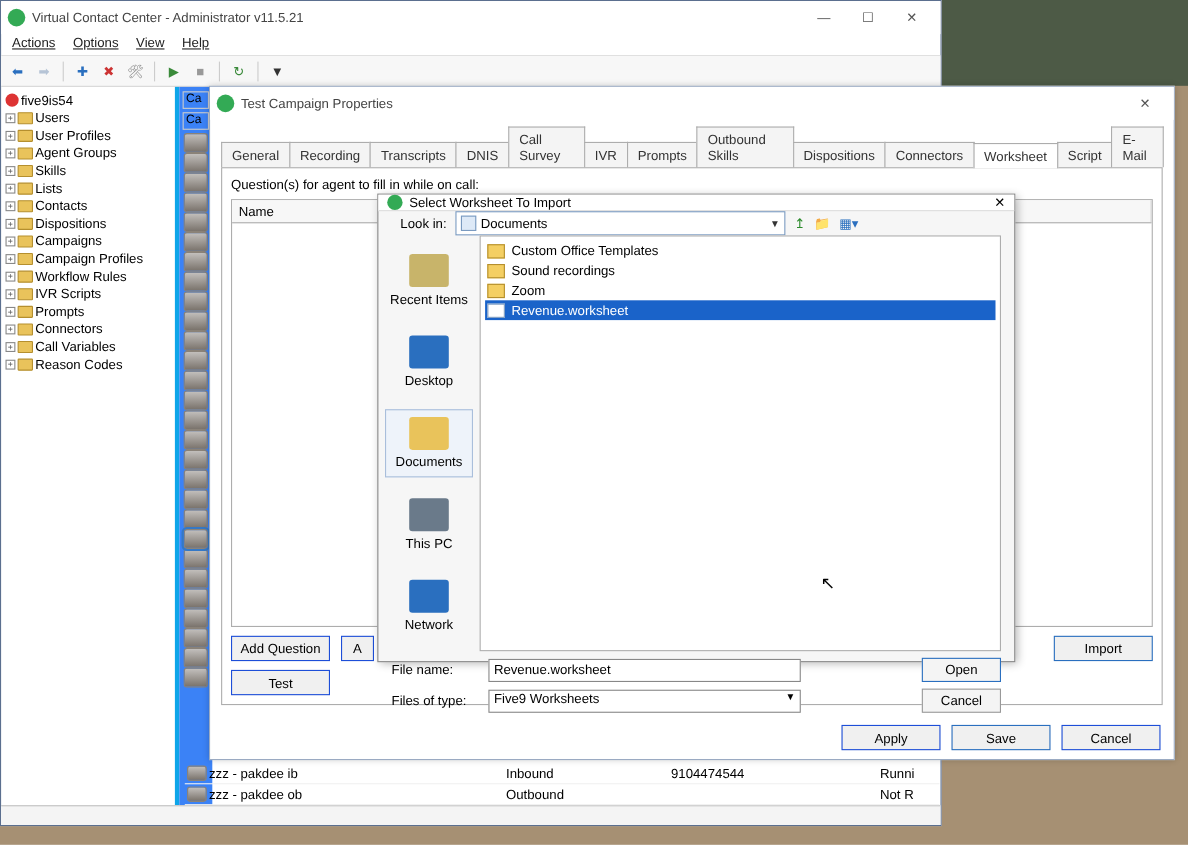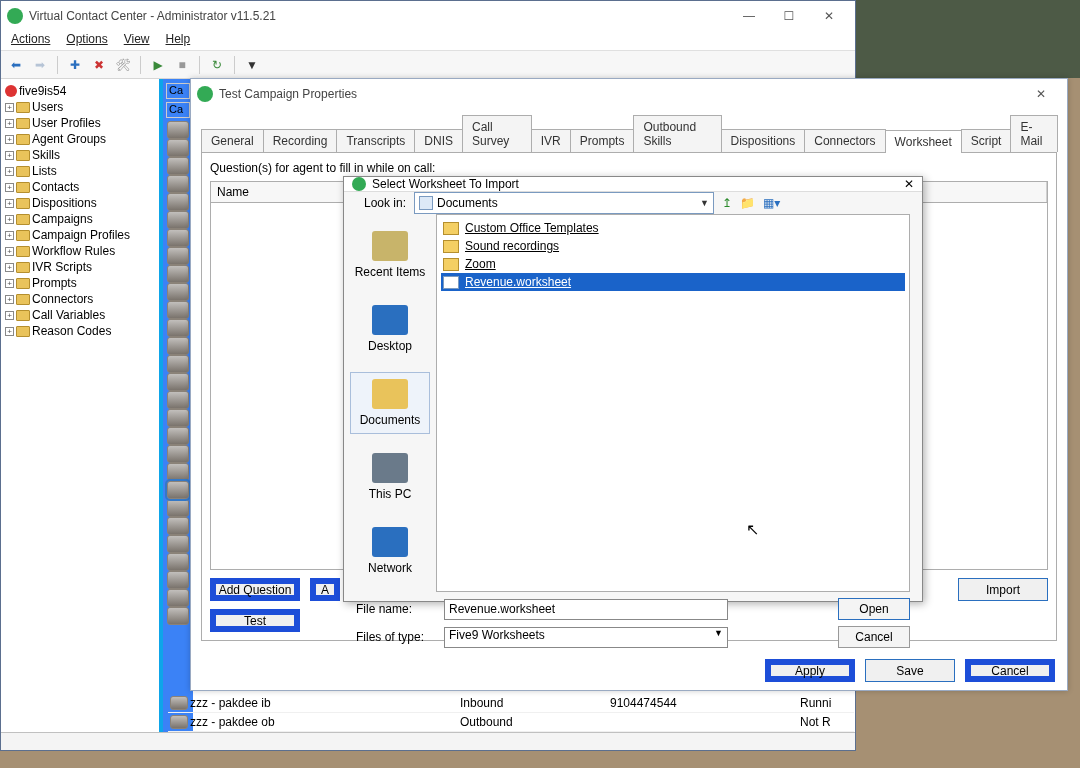--- a/index.html
+++ b/index.html
@@ -34,39 +34,39 @@
   .propdlg { position:absolute; left:190px; top:78px; width:878px; height:613px; background:#fff; border:1px solid #9aaac2; box-shadow:0 0 6px rgba(0,0,0,.2); display:flex; flex-direction:column;}
   .propdlg .titlebar { height:30px; }
   .tabs { display:flex; padding:6px 10px 0 10px; gap:0; align-items:flex-end;}
   .tab { padding:4px 9px; border:1px solid #adadad; border-bottom:none; background:#f4f4f4; margin-right:-1px; color:#333;}
   .tab.active { background:#fff; position:relative; top:1px;}
   .propbody { flex:1; margin:0 10px 10px 10px; border:1px solid #adadad; padding:8px; display:flex; flex-direction:column;}
   .qlist { flex:1; border:1px solid #adadad; margin-top:6px;}
   .qlist .hdr { display:flex; border-bottom:1px solid #adadad; background:#f7f7f7;}
   .qlist .hdr div { padding:3px 6px; border-right:1px solid #d0d0d0;}
   .btnrow { display:flex; gap:10px; margin-top:8px;}
-  .btn { min-width:90px; height:23px; border:6px solid #1d4ed8; background:#f0f0f0; display:flex; align-items:center; justify-content:center; cursor:default;}
+  .btn { min-width:90px; height:23px; border:1px solid #1d4ed8; background:#f0f0f0; display:flex; align-items:center; justify-content:center; cursor:default;}
   .btn.primary { border:1px solid #2a6fbf; color:#000;}
   .footer { display:flex; justify-content:flex-end; gap:10px; padding:8px 12px;}
 
   
   .filedlg { position:absolute; left:343px; top:176px; width:580px; height:426px; background:#f6f6f6; border:1px solid #888; box-shadow:2px 2px 8px rgba(0,0,0,.3); display:flex; flex-direction:column;}
   .filedlg .fdtitle { height:26px; display:flex; align-items:center; padding:0 8px; background:#fff; border-bottom:1px solid #ddd;}
   .filedlg .fdtitle .spacer{flex:1}
   .lookin { height:34px; display:flex; align-items:center; padding:0 12px; gap:8px;}
   .combo { flex:1; max-width:300px; height:22px; border:1px solid #7a9ac0; background:#fff; display:flex; align-items:center; padding:0 4px;}
   .combo .ic { width:14px; height:14px; border:1px solid #7a9ac0; background:#dde9f7; margin-right:4px;}
   .combo .dd { margin-left:auto; font-size:9px; color:#333;}
   .fdmain { flex:1; display:flex;}
   .places { width:92px; display:flex; flex-direction:column; align-items:center; gap:12px; padding:10px 4px;}
   .place { width:80px; height:62px; display:flex; flex-direction:column; align-items:center; justify-content:center; gap:4px; border:1px solid transparent; font-size:11px;}
   .place.sel { border:1px solid #a9bedb; background:#eef3fa;}
   .place .pic { width:36px; height:30px; }
   .filelist { flex:1; border:1px solid #adadad; background:#fff; margin:0 12px 0 0; padding:4px;}
-  .fitem { display:flex; align-items:center; height:18px; gap:6px; padding:0 2px;text-decoration:underline;}
+  .fitem { display:flex; align-items:center; height:18px; gap:6px; padding:0 2px;}
   .fitem .fic { width:16px; height:13px;}
   .folder { background:#f4cf63; border:1px solid #b58f2e;}
   .docf { background:#fff; border:1px solid #7a9ac0;}
   .fitem.sel { background:#1a63c9; color:#fff;}
   .fdbottom { padding:6px 12px 12px 12px;}
   .frow { display:flex; align-items:center; gap:10px; margin-bottom:6px;}
   .frow label { width:78px;}
   .tinput { flex:1; max-width:284px; height:21px; border:1px solid #888; background:#fff; padding:0 4px;}
   .fbtn { width:72px; height:22px; border:1px solid #2a6fbf; background:#f4f4f4; display:flex; align-items:center; justify-content:center; margin-left:auto;}
   .fbtn.plain { border:1px solid #999;}

